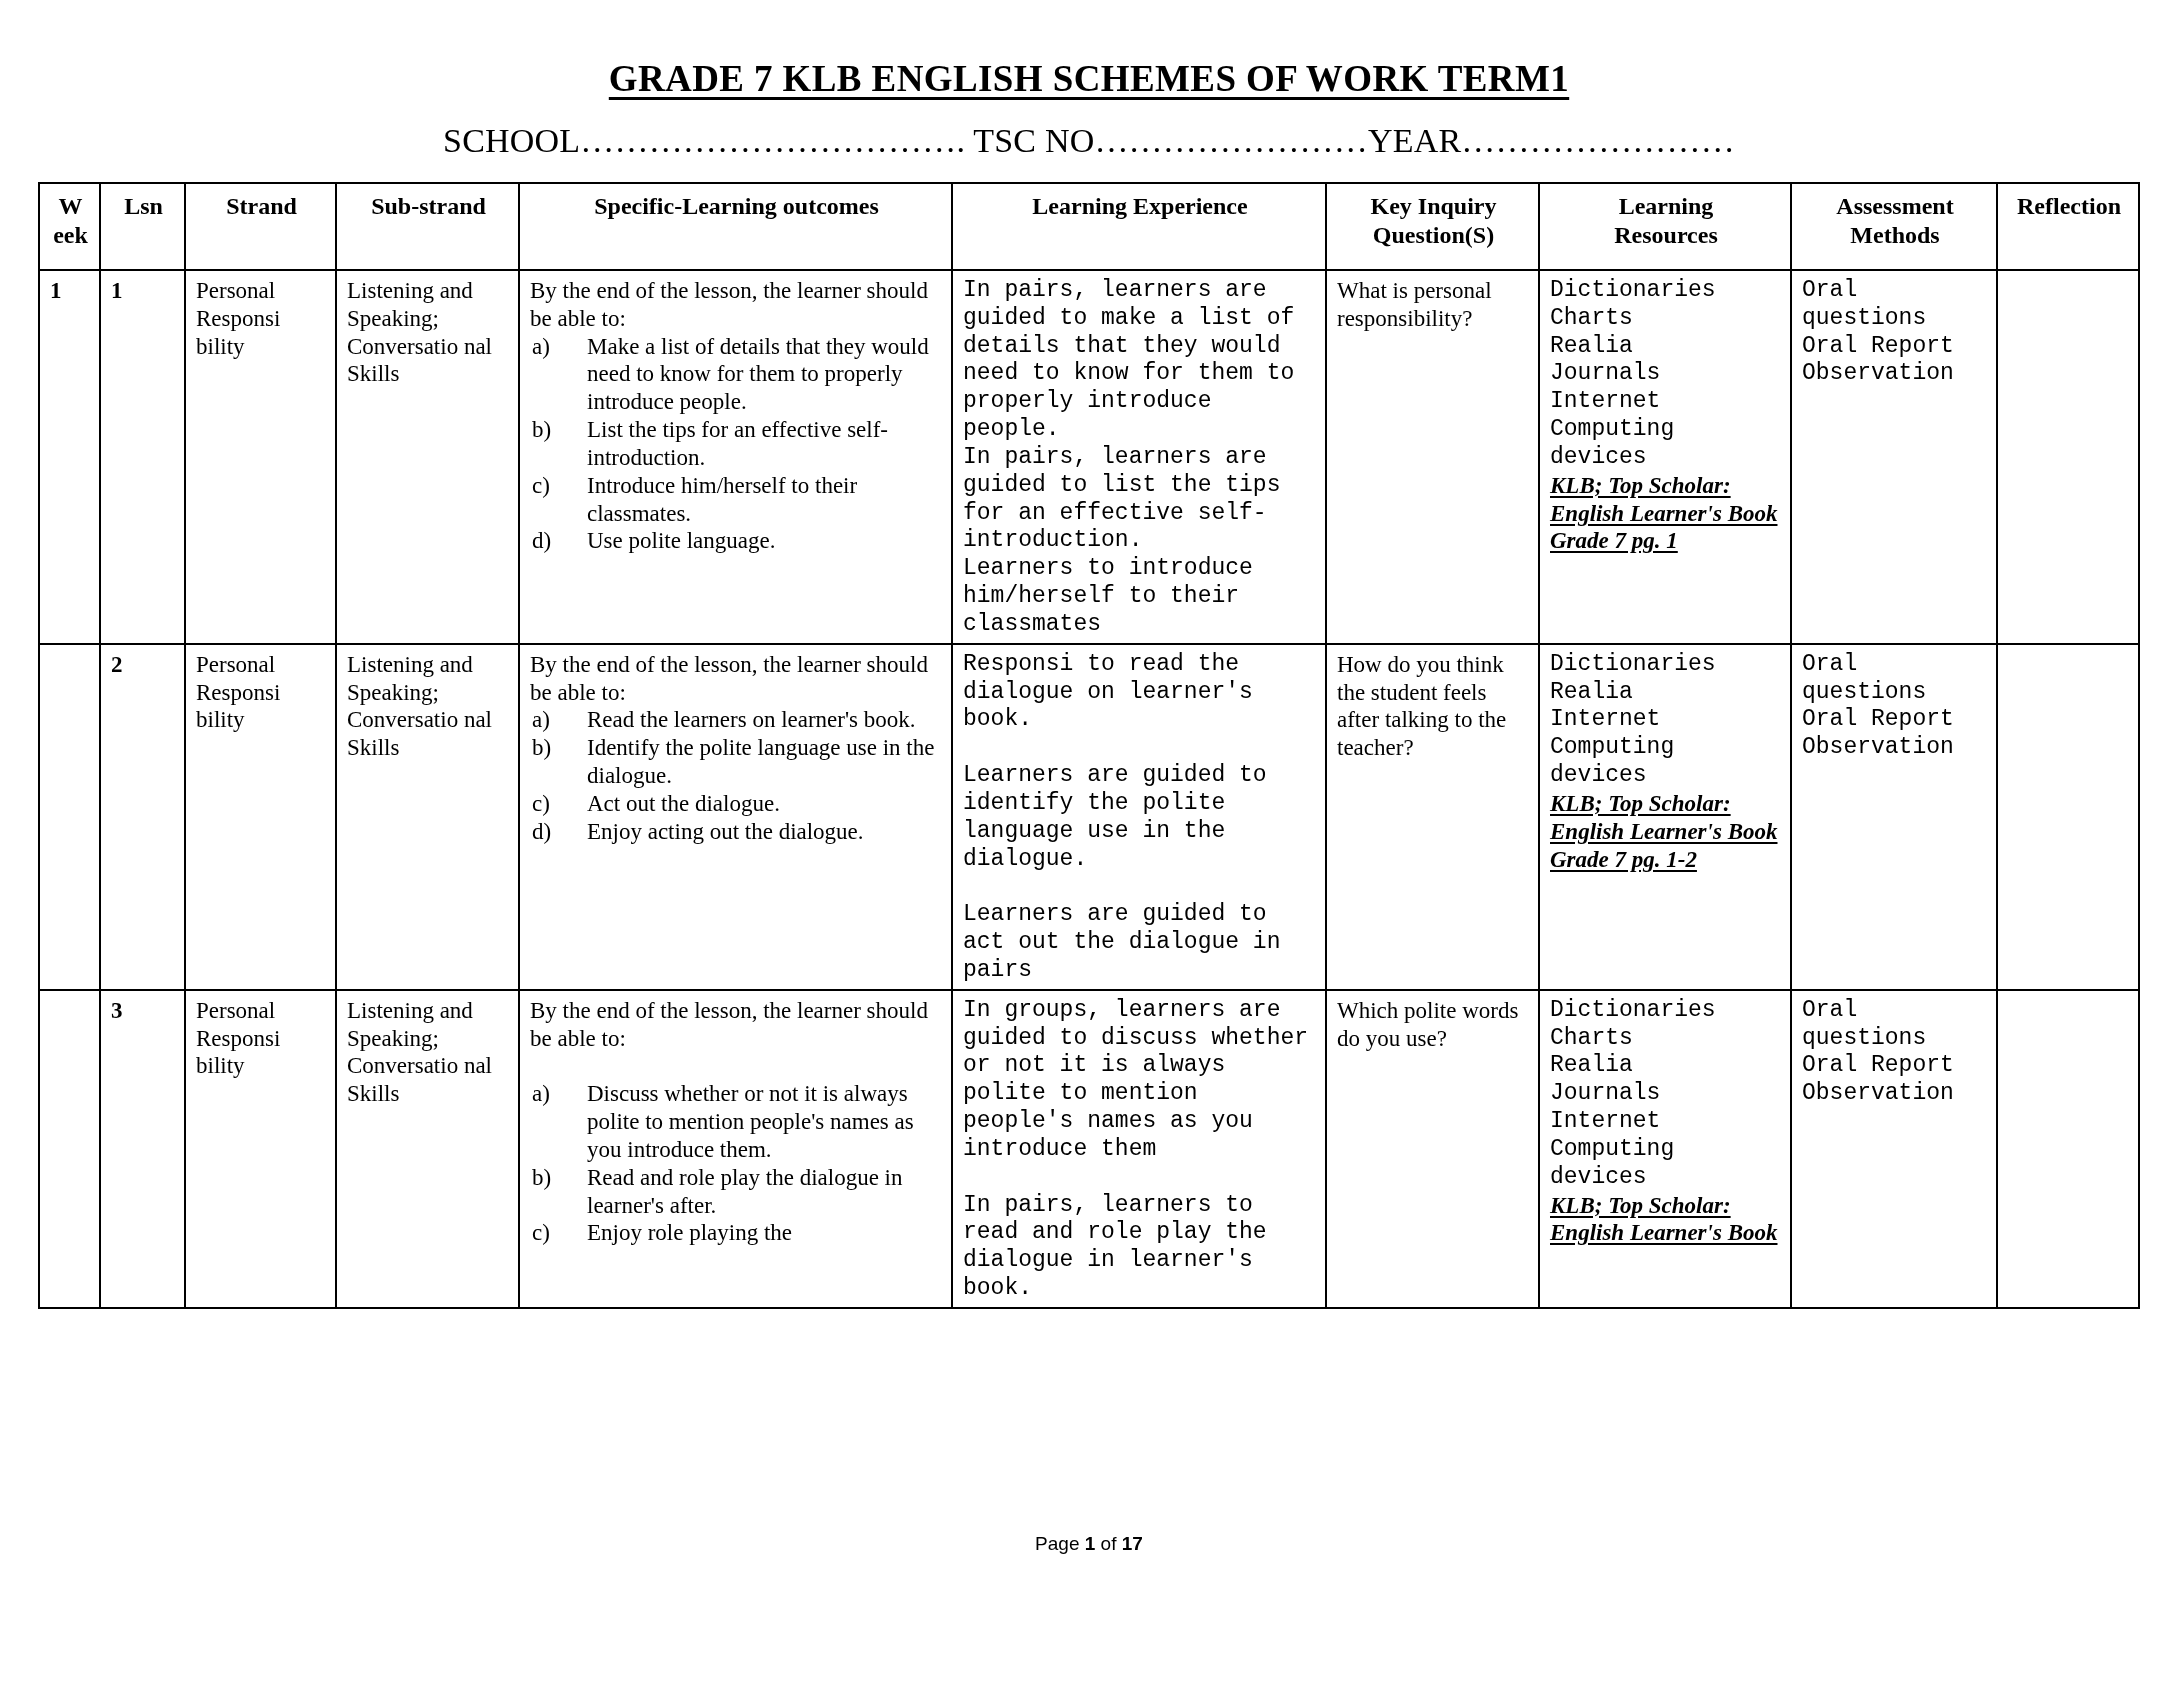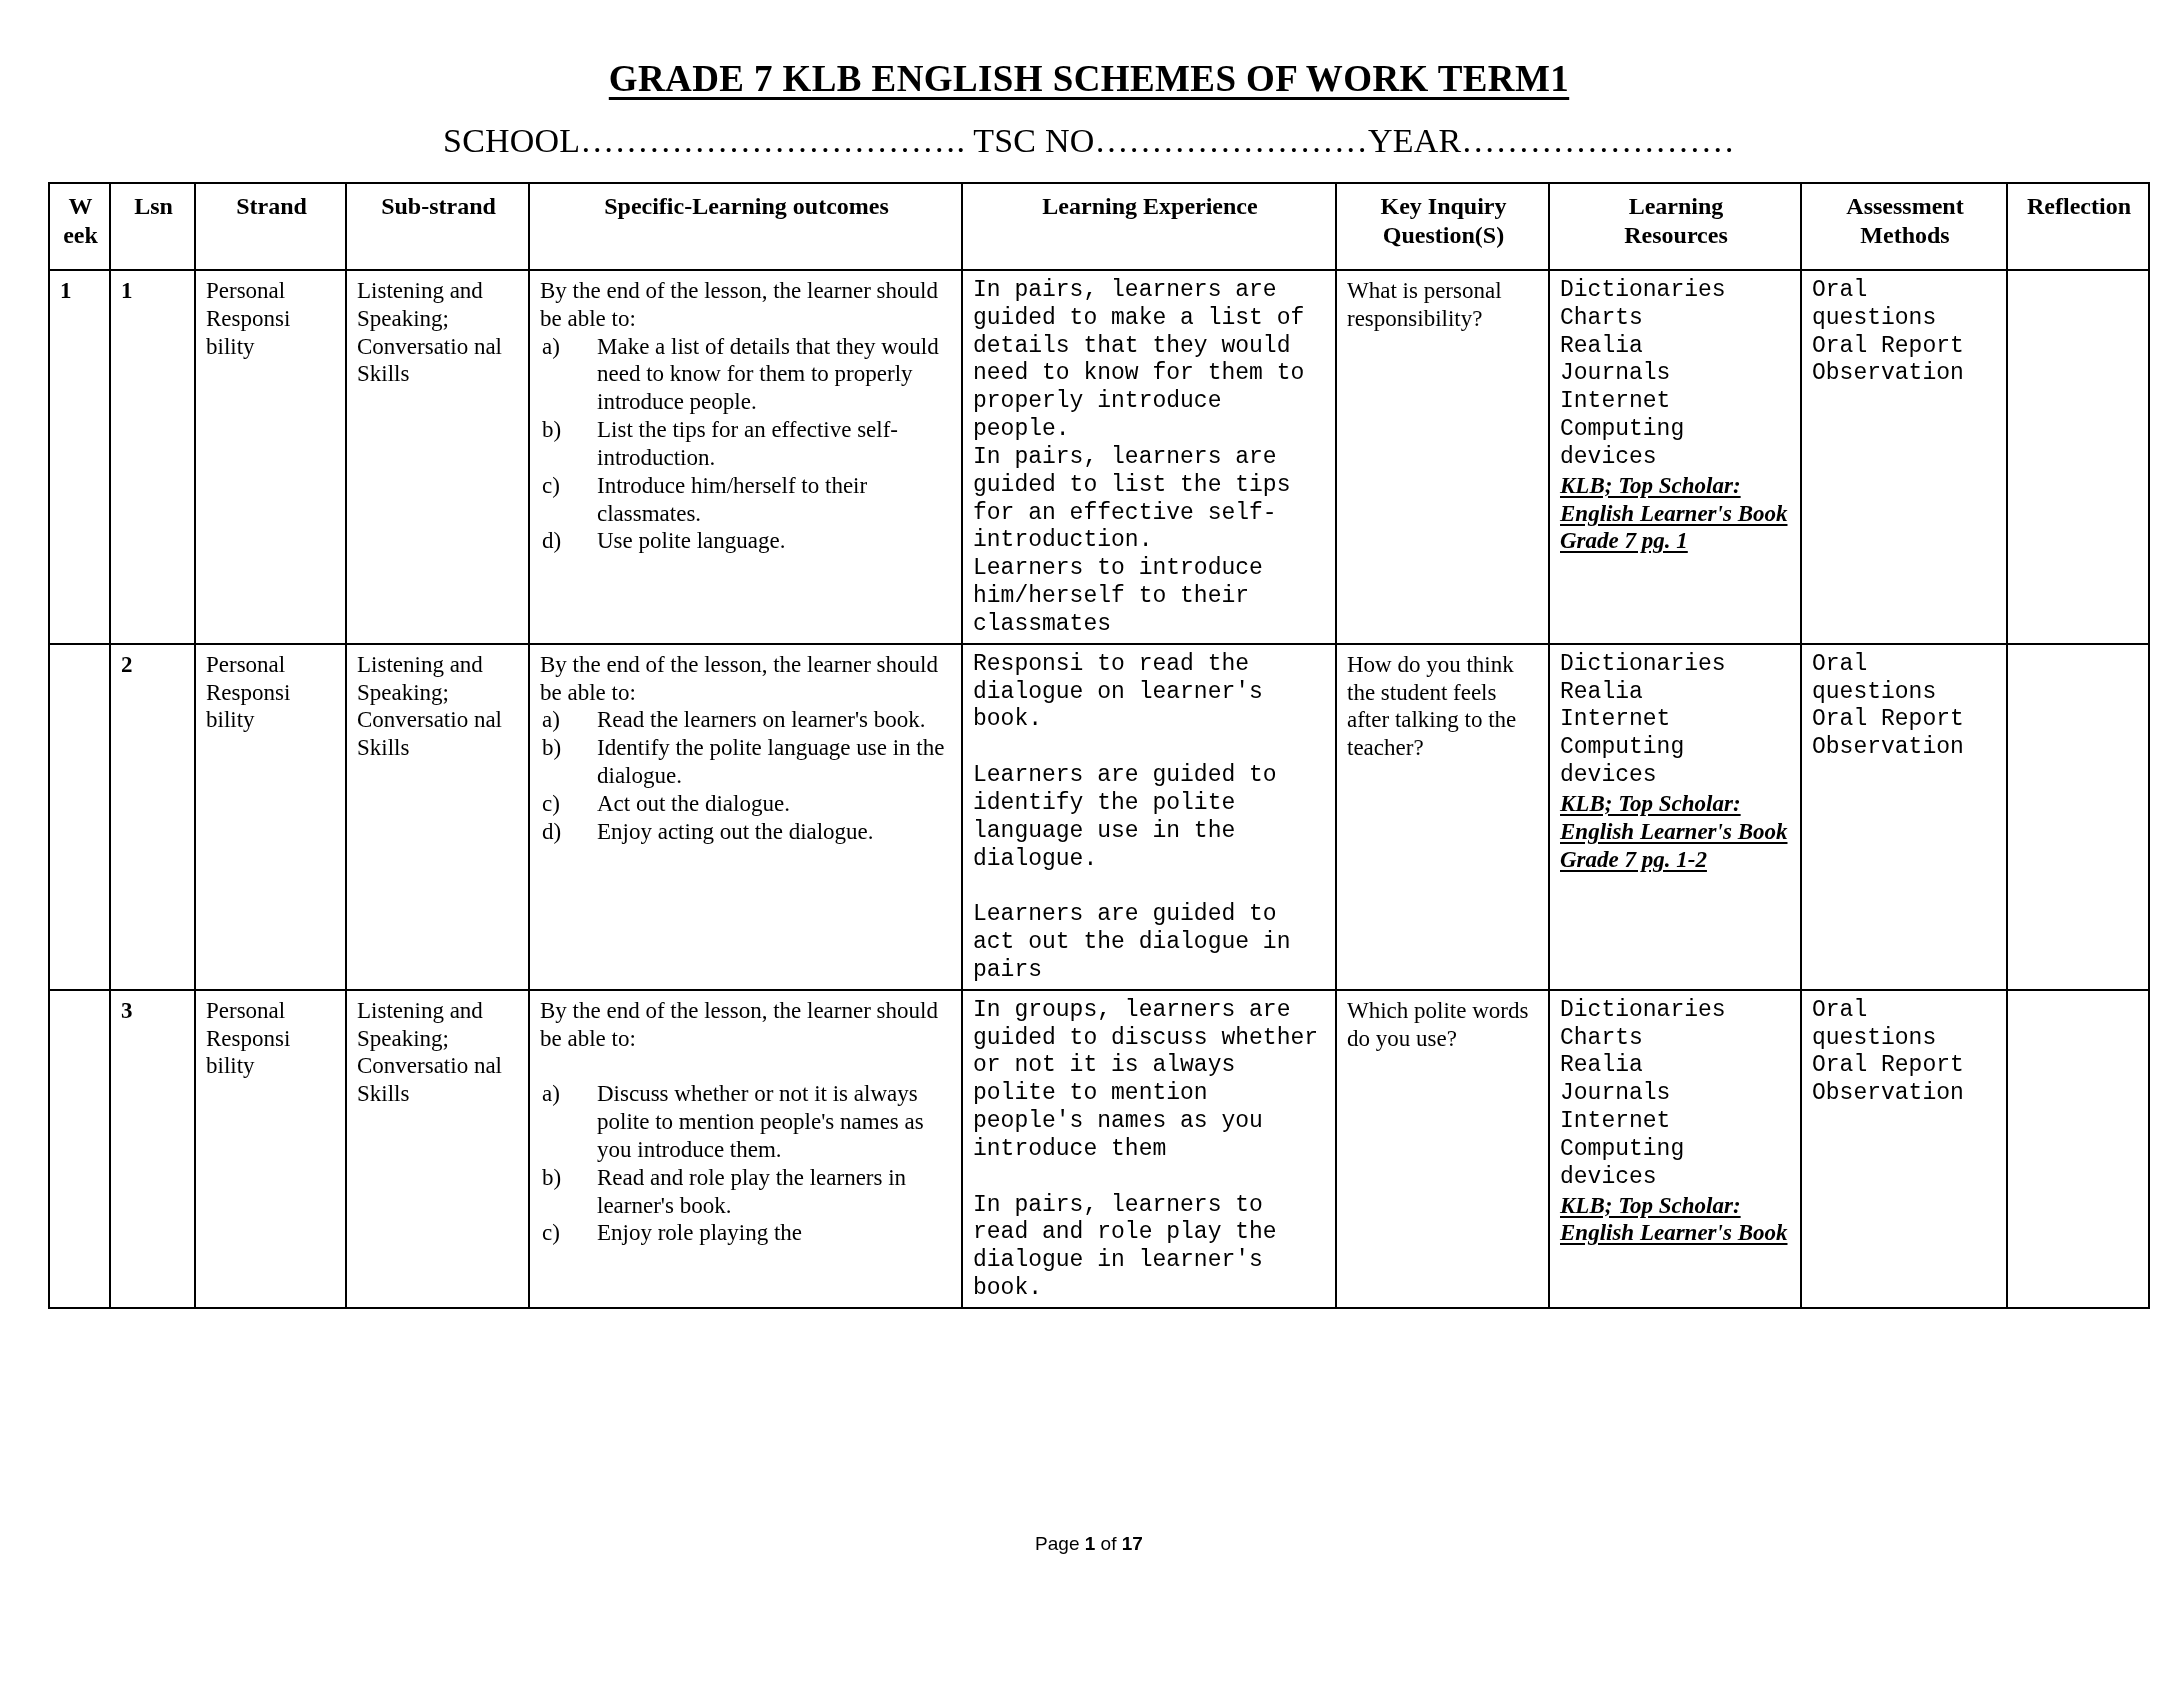--- a/index.html
+++ b/index.html
@@ -13,21 +13,21 @@
     height: 1683px;
     font-family: "Liberation Serif", "DejaVu Serif", serif;
     color: #000000;
     overflow: hidden;
   }
   .page {
     position: relative;
     width: 2178px;
     height: 1683px;
     box-sizing: border-box;
-    padding: 0 48px;
+    padding: 0 38px;
   }
 
   
   .doc-title {
     text-align: center;
     font-size: 37px;
     font-weight: bold;
     letter-spacing: 0.4px;
     text-decoration: underline;
     text-underline-offset: 6px;
@@ -246,21 +246,21 @@
         <tr>
           <td class="num-cell"></td>
           <td class="num-cell">3</td>
           <td>Personal Responsi bility</td>
           <td>Listening and Speaking; Conversatio nal Skills</td>
           <td>
             <div class="intro-line">By the end of the lesson, the learner should be able to:</div>
             <div class="gap-line"></div>
             <ol class="lettered">
               <li><span class="marker">a)</span><span>Discuss whether or not it is always polite to mention people's names as you introduce them.</span></li>
-              <li><span class="marker">b)</span><span>Read and role play the learners in learner's book.</span></li>
+              <li><span class="marker">b)</span><span>Read and role play the dialogue in learner's after.</span></li>
               <li><span class="marker">c)</span><span>Enjoy role playing the</span></li>
             </ol>
           </td>
           <td class="cell-lines">
             <div class="exp-line">In groups, learners are guided to discuss whether or not it is always polite to mention people's names as you introduce them</div>
             <div class="blank-line"></div>
             <div class="exp-line">In pairs, learners to read and role play the dialogue in learner's book.</div>
           </td>
           <td>Which polite words do you use?</td>
           <td class="res-cell">

